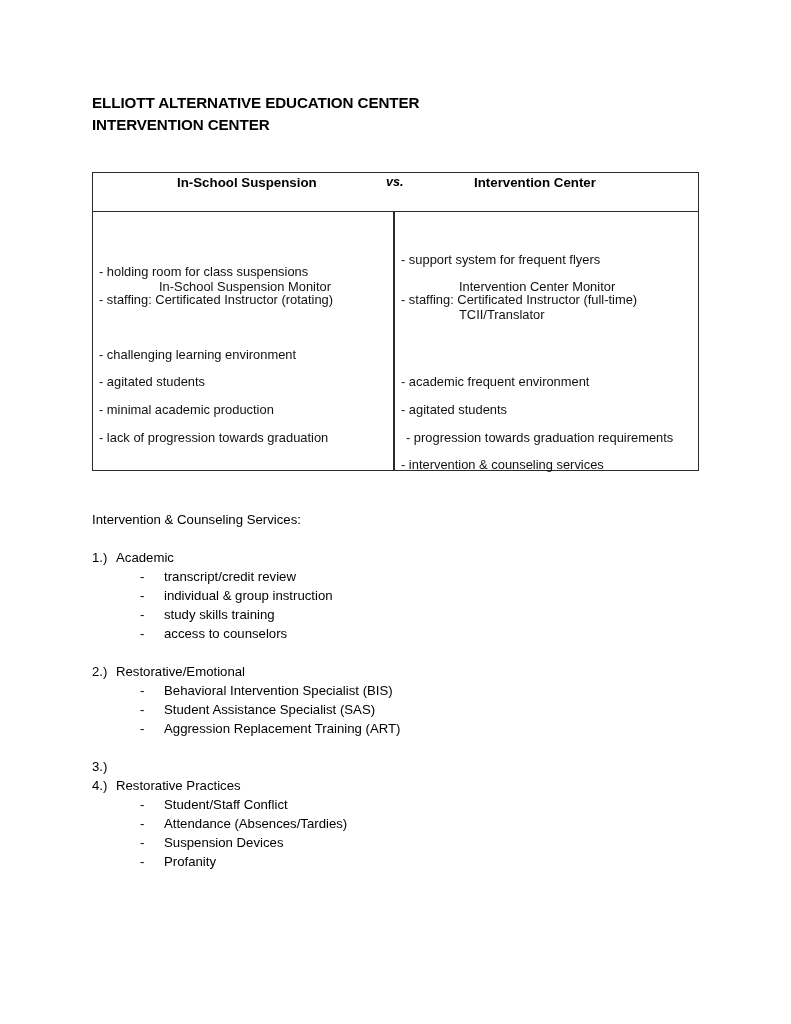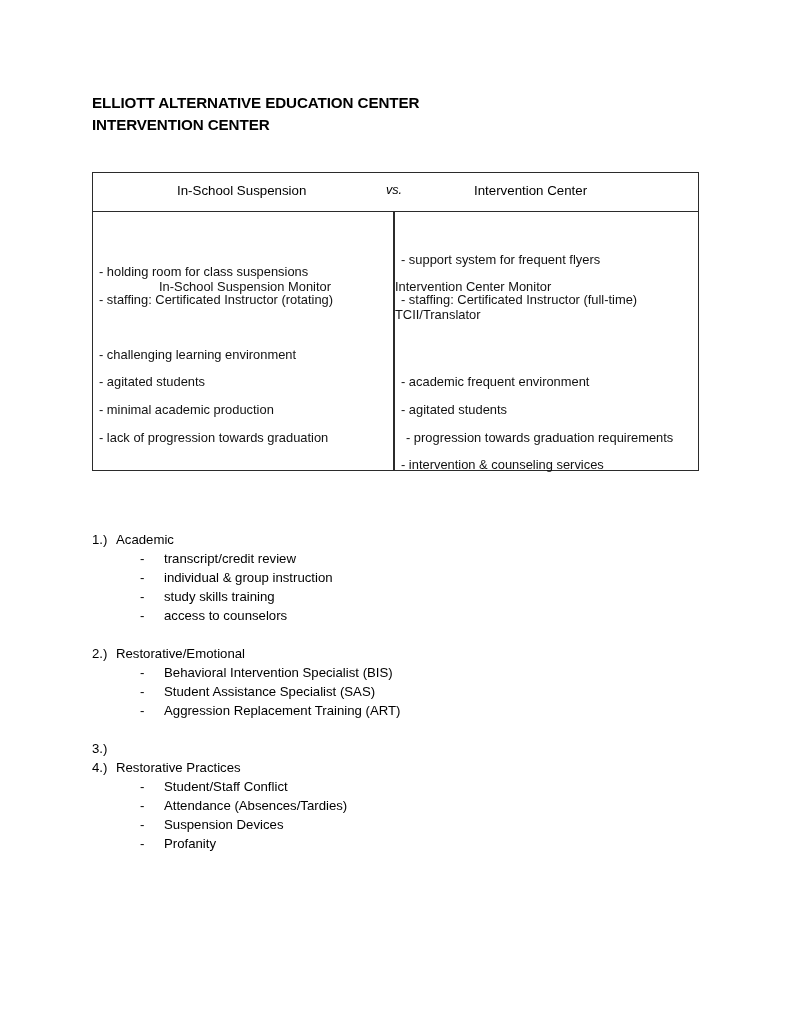--- a/index.html
+++ b/index.html
@@ -49,23 +49,23 @@
     background: #ffffff;
   }
   .table-header {
     position: relative;
     height: 39px;
     box-sizing: border-box;
     border-bottom: 1.6px solid #2b2b2b;
   }
   .th {
     position: absolute;
-    top: 10px;
+    top: 2px;
     font-size: 13.3px;
-    font-weight: normal;
+    font-weight: bold;
     white-space: nowrap;
   }
   .th-left  { left: 84px; }
   .th-vs    { left: 293px; font-style: italic; font-size: 12.6px; }
   .th-right { left: 381px; }
 
   .table-body {
     position: relative;
     height: 258px;
   }
@@ -88,21 +88,21 @@
     font-size: 12.9px;
     line-height: 16px;
     white-space: nowrap;
     color: #111111;
   }
   .cell-line.bullet {
     padding-left: 6px;
     margin-top: 40px;
   }
   .cell-line.cont-left  { padding-left: 66px; }
-  .cell-line.cont-right { }
+  .cell-line.cont-right { padding-left: 64px; }
 
   
   .col-left  .cell-line { position: absolute; left: 0; }
   .col-right .cell-line { position: absolute; left: 0; }
 
   
   .services {
     position: absolute;
     left: 92px;
     top: 511px;
@@ -176,20 +176,21 @@
           <div class="cell-line cont-right" style="top: 94.8px;">TCII/Translator</div>
           <div class="cell-line bullet" style="top: 122.4px;">- academic frequent environment</div>
           <div class="cell-line bullet" style="top: 150px;">- agitated students</div>
           <div class="cell-line bullet" style="top: 177.6px; padding-left: 11px;">- progression towards graduation requirements</div>
           <div class="cell-line bullet" style="top: 205.2px;">- intervention &amp; counseling services</div>
         </div>
     </div>
   </div>
 
   <div class="services">
+    <div class="services-heading">Intervention &amp; Counseling Services:</div>
     <div class="group-gap"></div>
     <div id="services-groups">
         <div class="num-group">
           <div class="num-item"><span class="num">1.)</span><span>Academic</span></div>
           <div class="sub-item"><span class="dash">-</span><span>transcript/credit review</span></div>
           <div class="sub-item"><span class="dash">-</span><span>individual &amp; group instruction</span></div>
           <div class="sub-item"><span class="dash">-</span><span>study skills training</span></div>
           <div class="sub-item"><span class="dash">-</span><span>access to counselors</span></div>
         </div>
         <div class="group-gap"></div>

